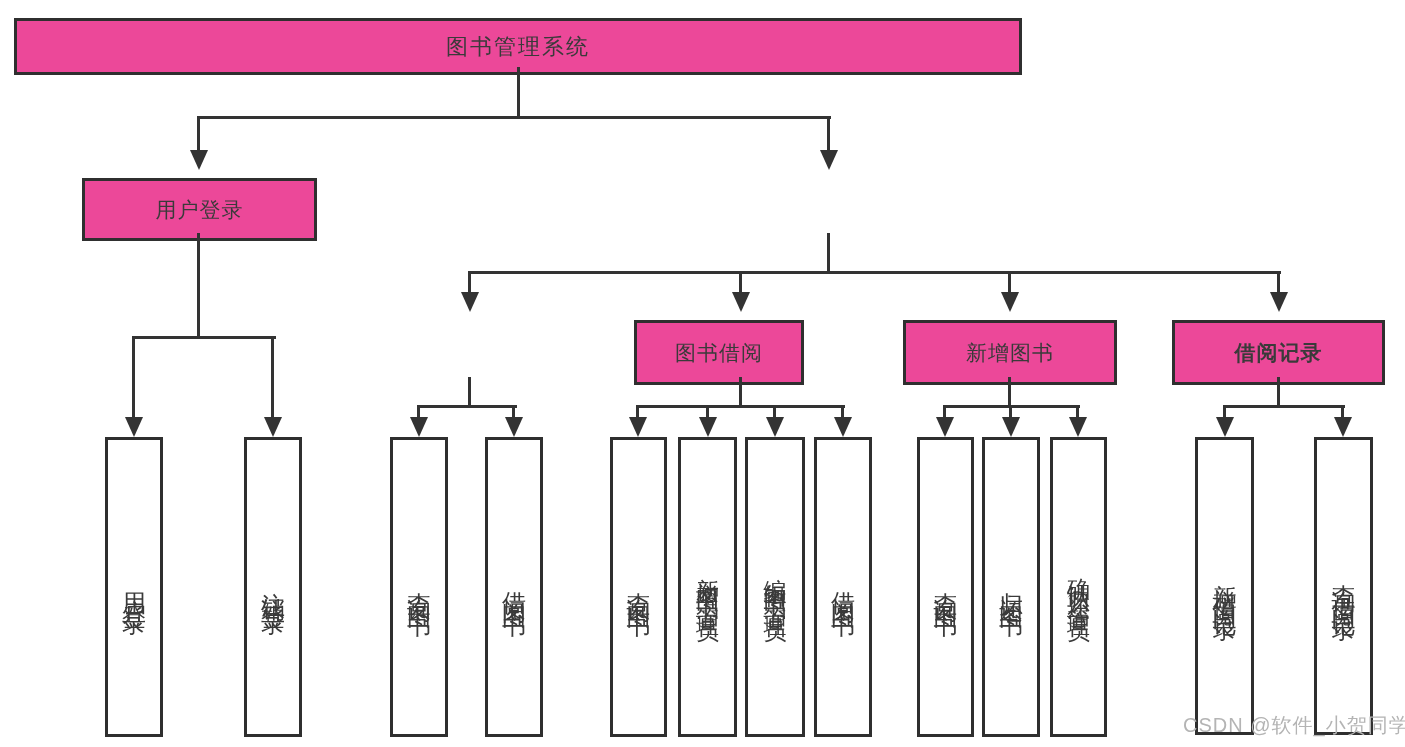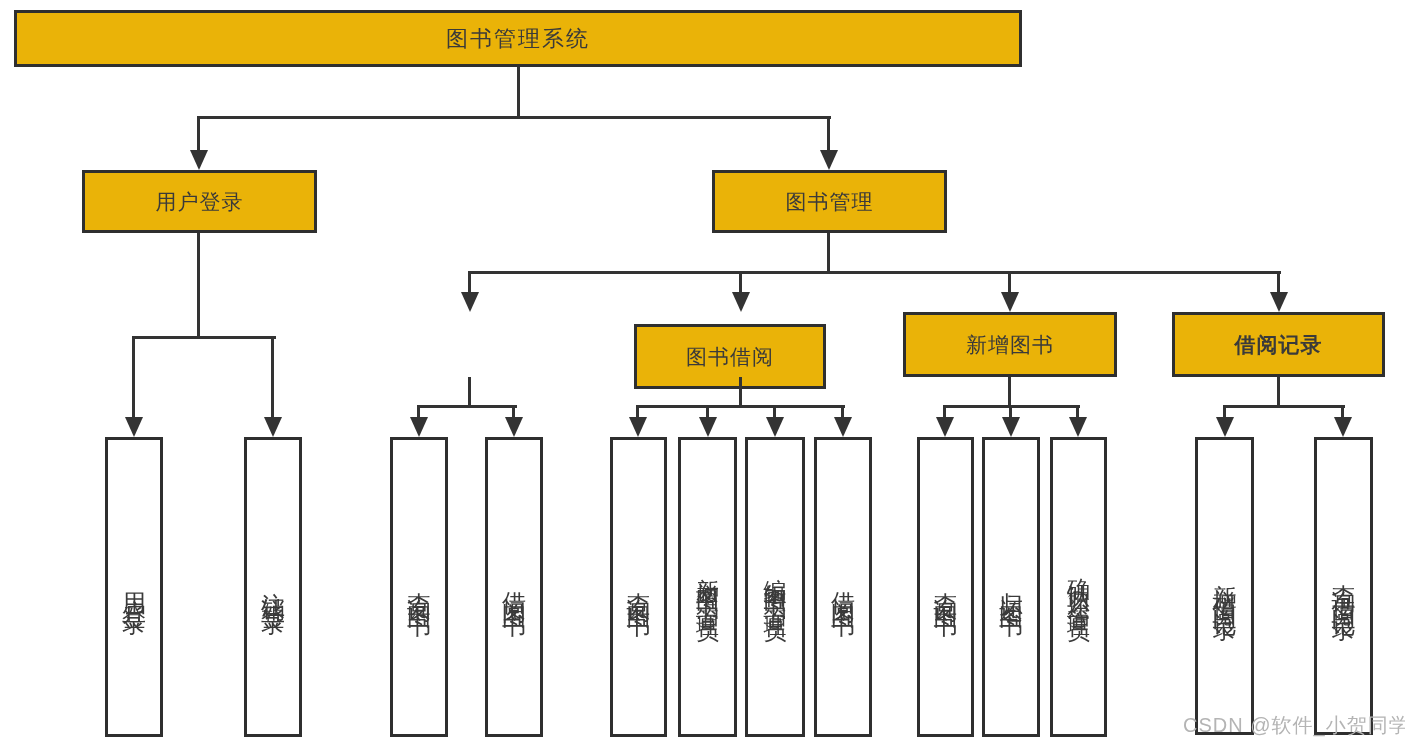--- a/index.html
+++ b/index.html
@@ -15,26 +15,27 @@
     position:relative;
     width:1405px;height:747px;
     background:var(--bg);
     overflow:hidden;
   }
   
   .node{
     position:absolute;
     box-sizing:border-box;
     border:3px solid var(--border);
-    background:#eab308;
+    background:#ec4899;
     display:flex;align-items:center;justify-content:center;
     color:var(--text);
     font-size:21px;
     letter-spacing:1px;
     white-space:nowrap;
+    margin-top:8px;
   }
   .node.root{font-size:22px;letter-spacing:2px;}
   .leaf{
     position:absolute;
     box-sizing:border-box;
     border:3px solid var(--border);
     background:#fff;
     display:flex;align-items:center;justify-content:center;
   }
   .leaf span{
@@ -72,23 +73,22 @@
   }
 </style>
 </head>
 <body>
 
 <div class="canvas">
 
   <div class="node root" style="left:14px;top:10px;width:1008px;height:57px;">图书管理系统</div>
 
   <div class="node" style="left:82px;top:170px;width:235px;height:63px;">用户登录</div>
-  <div class="node" style="left:712px;top:170px;width:235px;height:63px;">图书管理</div>
 
-  <div class="node" style="left:634px;top:324px;width:192px;height:65px;">图书借阅</div>
+  <div class="node" style="left:634px;top:312px;width:170px;height:65px;">图书借阅</div>
   <div class="node" style="left:903px;top:312px;width:214px;height:65px;">新增图书</div>
   <div class="node" style="left:1172px;top:312px;width:213px;height:65px;font-weight:bold;">借阅记录</div>
 
   <div class="leaf" style="left:105px;top:437px;width:58px;height:300px;">
     <span>用户登录</span>
   </div>
   <div class="leaf" style="left:244px;top:437px;width:58px;height:300px;">
     <span>注销登录</span>
   </div>
 

